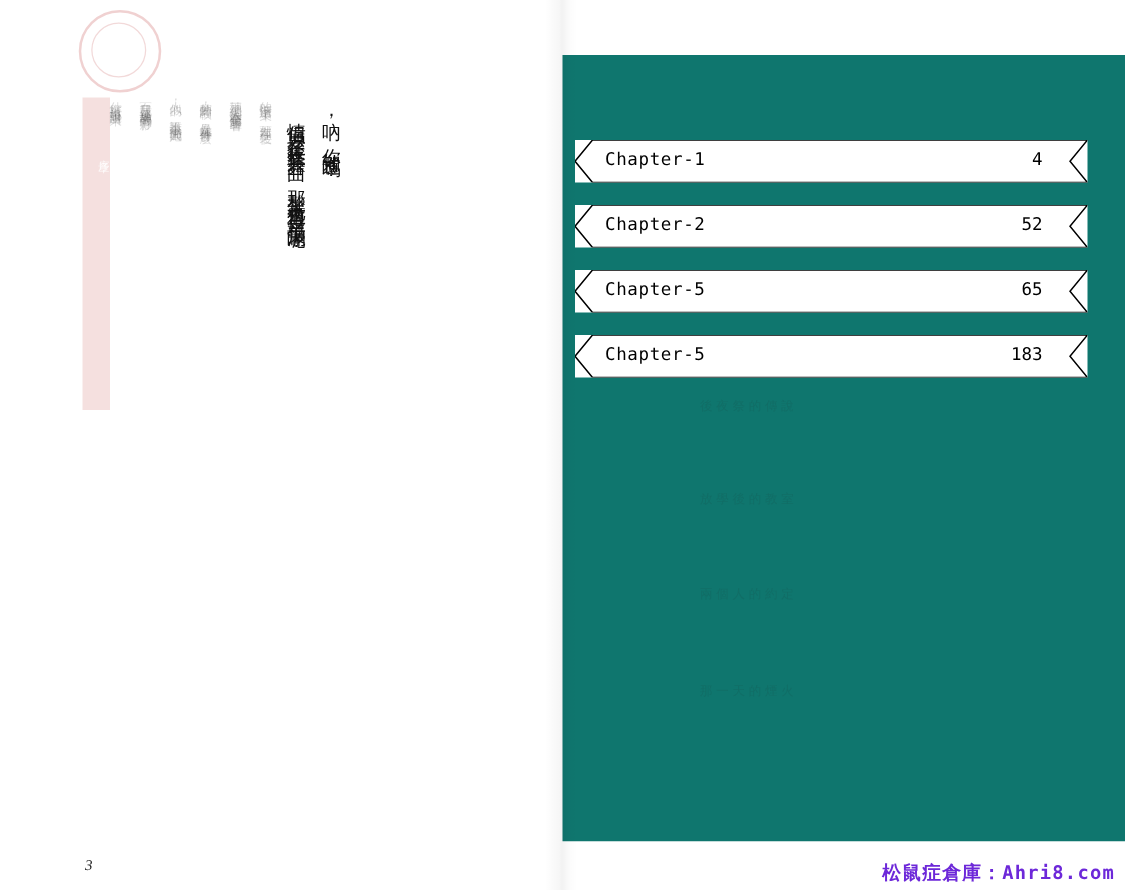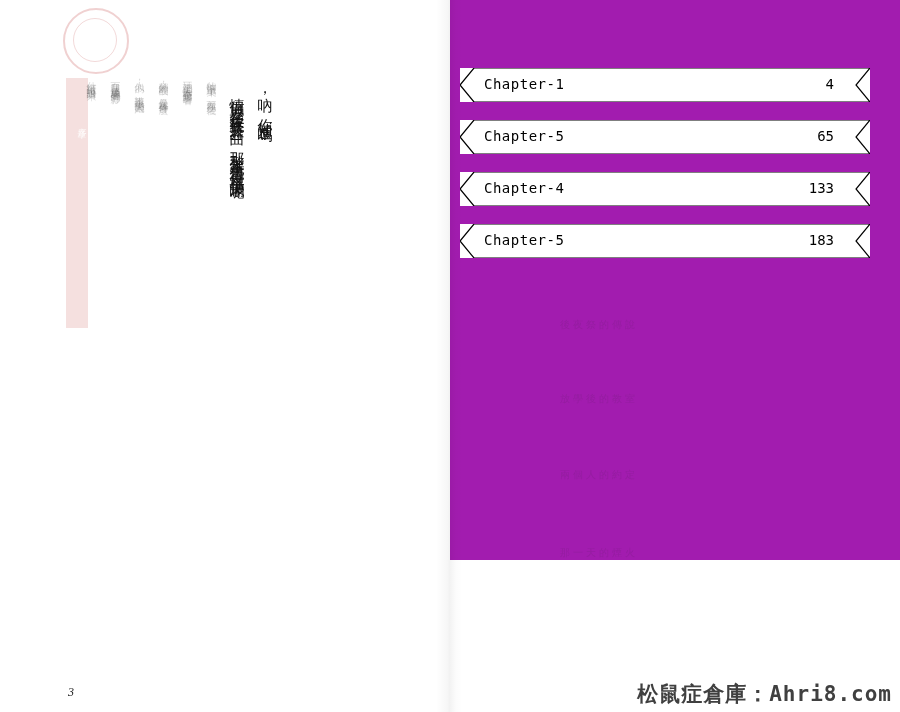--- a/index.html
+++ b/index.html
@@ -23,22 +23,23 @@
   }
   .page-left {
     position: relative;
     width: 450px;
     height: 712px;
     background: #ffffff;
   }
   .page-right {
     position: relative;
     width: 450px;
-    height: 560px;
-    background: #a21caf;
+    height: 629px;
+    background: #0f766e;
+    margin-top: 44px;
   }
 
   
   .gutter {
     position: absolute;
     left: 436px;
     top: 0;
     width: 26px;
     height: 712px;
     background: linear-gradient(to right,
@@ -199,23 +200,23 @@
   .gh2 { left: 560px; top: 392px; }
   .gh3 { left: 560px; top: 468px; }
   .gh4 { left: 560px; top: 546px; }
 
   
   .watermark {
     position: absolute;
     right: 8px;
     bottom: 4px;
     font-family: "DejaVu Sans", sans-serif;
-    font-size: 21px;
+    font-size: 15px;
     font-weight: bold;
-    color: #404040;
+    color: #6d28d9;
     letter-spacing: 1px;
     white-space: nowrap;
     margin-top: 32px;
   }
   .watermark .wm-url {
     font-family: "DejaVu Sans Mono", monospace;
     font-weight: bold;
   }
 </style>
 </head>
@@ -251,40 +252,40 @@
       <div class="toc-row">
         <div class="toc-banner">
           <svg viewBox="0 0 410 34" preserveAspectRatio="none">
             <polygon points="0,17 14,0 410,0 396,17 410,34 14,34" fill="#ffffff" stroke="#000000" stroke-width="1.2"></polygon>
           </svg>
         </div>
         <span class="toc-label">Chapter-1</span>
         <span class="toc-page">4</span>
       </div>
 
+      <div class="toc-row">
+        <div class="toc-banner">
+          <svg viewBox="0 0 410 34" preserveAspectRatio="none">
+            <polygon points="0,17 14,0 410,0 396,17 410,34 14,34" fill="#ffffff" stroke="#000000" stroke-width="1.2"></polygon>
+          </svg>
+        </div>
+        <span class="toc-label">Chapter-2</span>
+        <span class="toc-page">52</span>
+      </div>
 
       <div class="toc-row">
         <div class="toc-banner">
           <svg viewBox="0 0 410 34" preserveAspectRatio="none">
             <polygon points="0,17 14,0 410,0 396,17 410,34 14,34" fill="#ffffff" stroke="#000000" stroke-width="1.2"></polygon>
           </svg>
         </div>
         <span class="toc-label">Chapter-5</span>
         <span class="toc-page">65</span>
       </div>
 
-      <div class="toc-row">
-        <div class="toc-banner">
-          <svg viewBox="0 0 410 34" preserveAspectRatio="none">
-            <polygon points="0,17 14,0 410,0 396,17 410,34 14,34" fill="#ffffff" stroke="#000000" stroke-width="1.2"></polygon>
-          </svg>
-        </div>
-        <span class="toc-label">Chapter-4</span>
-        <span class="toc-page">133</span>
-      </div>
 
       <div class="toc-row">
         <div class="toc-banner">
           <svg viewBox="0 0 410 34" preserveAspectRatio="none">
             <polygon points="0,17 14,0 410,0 396,17 410,34 14,34" fill="#ffffff" stroke="#000000" stroke-width="1.2"></polygon>
           </svg>
         </div>
         <span class="toc-label">Chapter-5</span>
         <span class="toc-page">183</span>
       </div>

